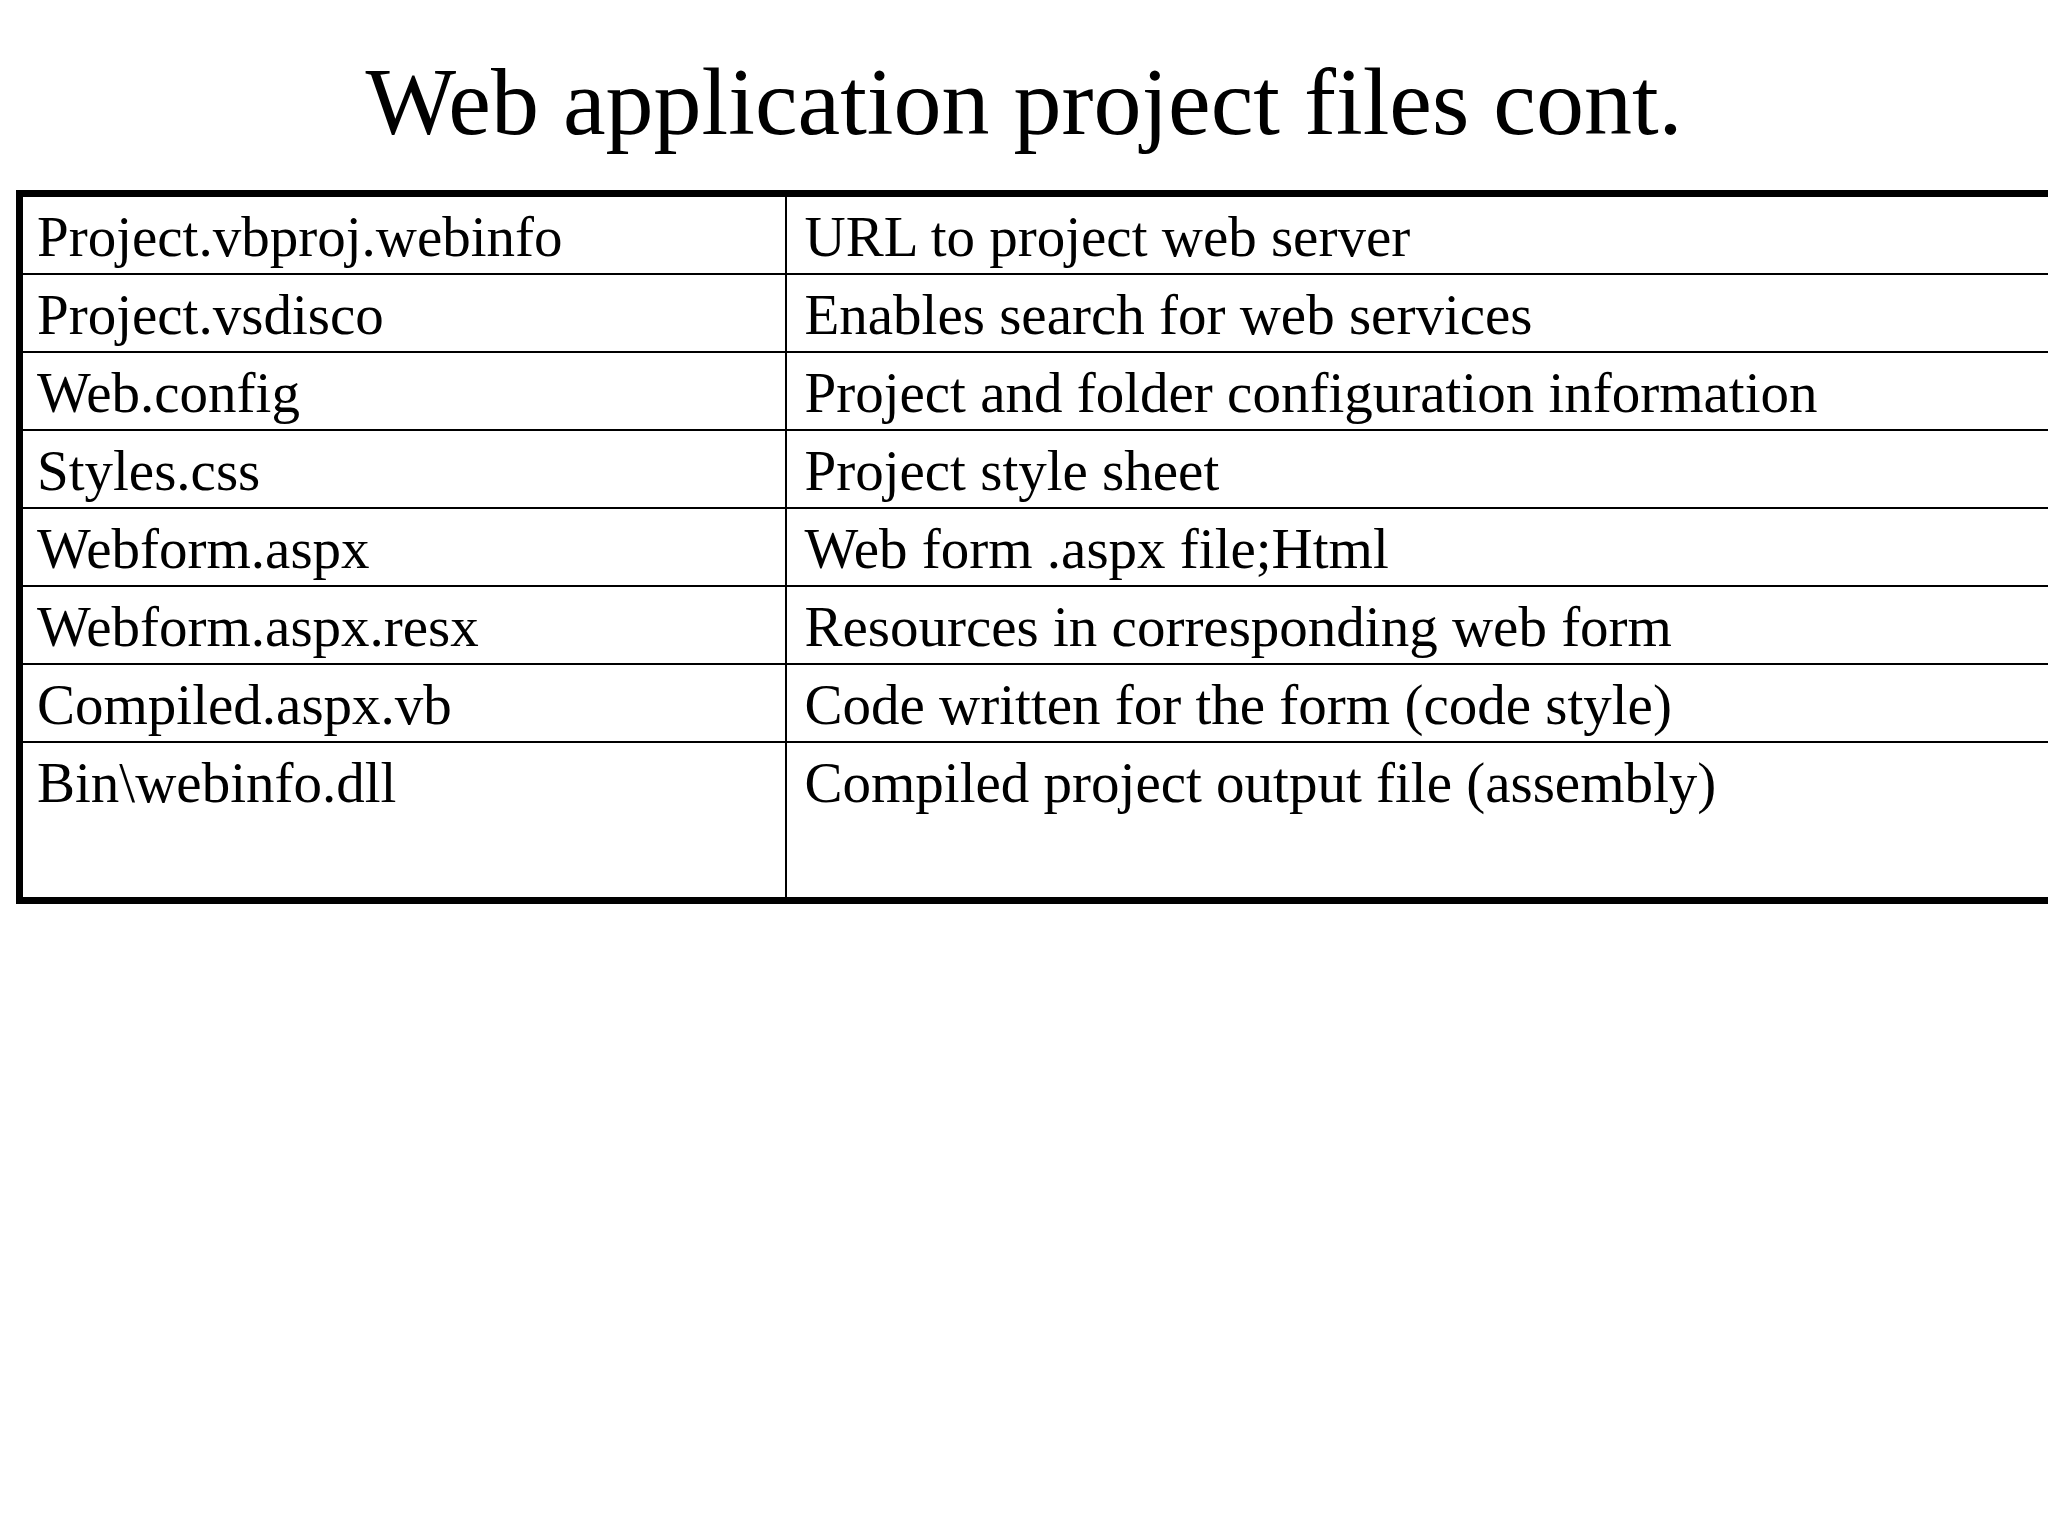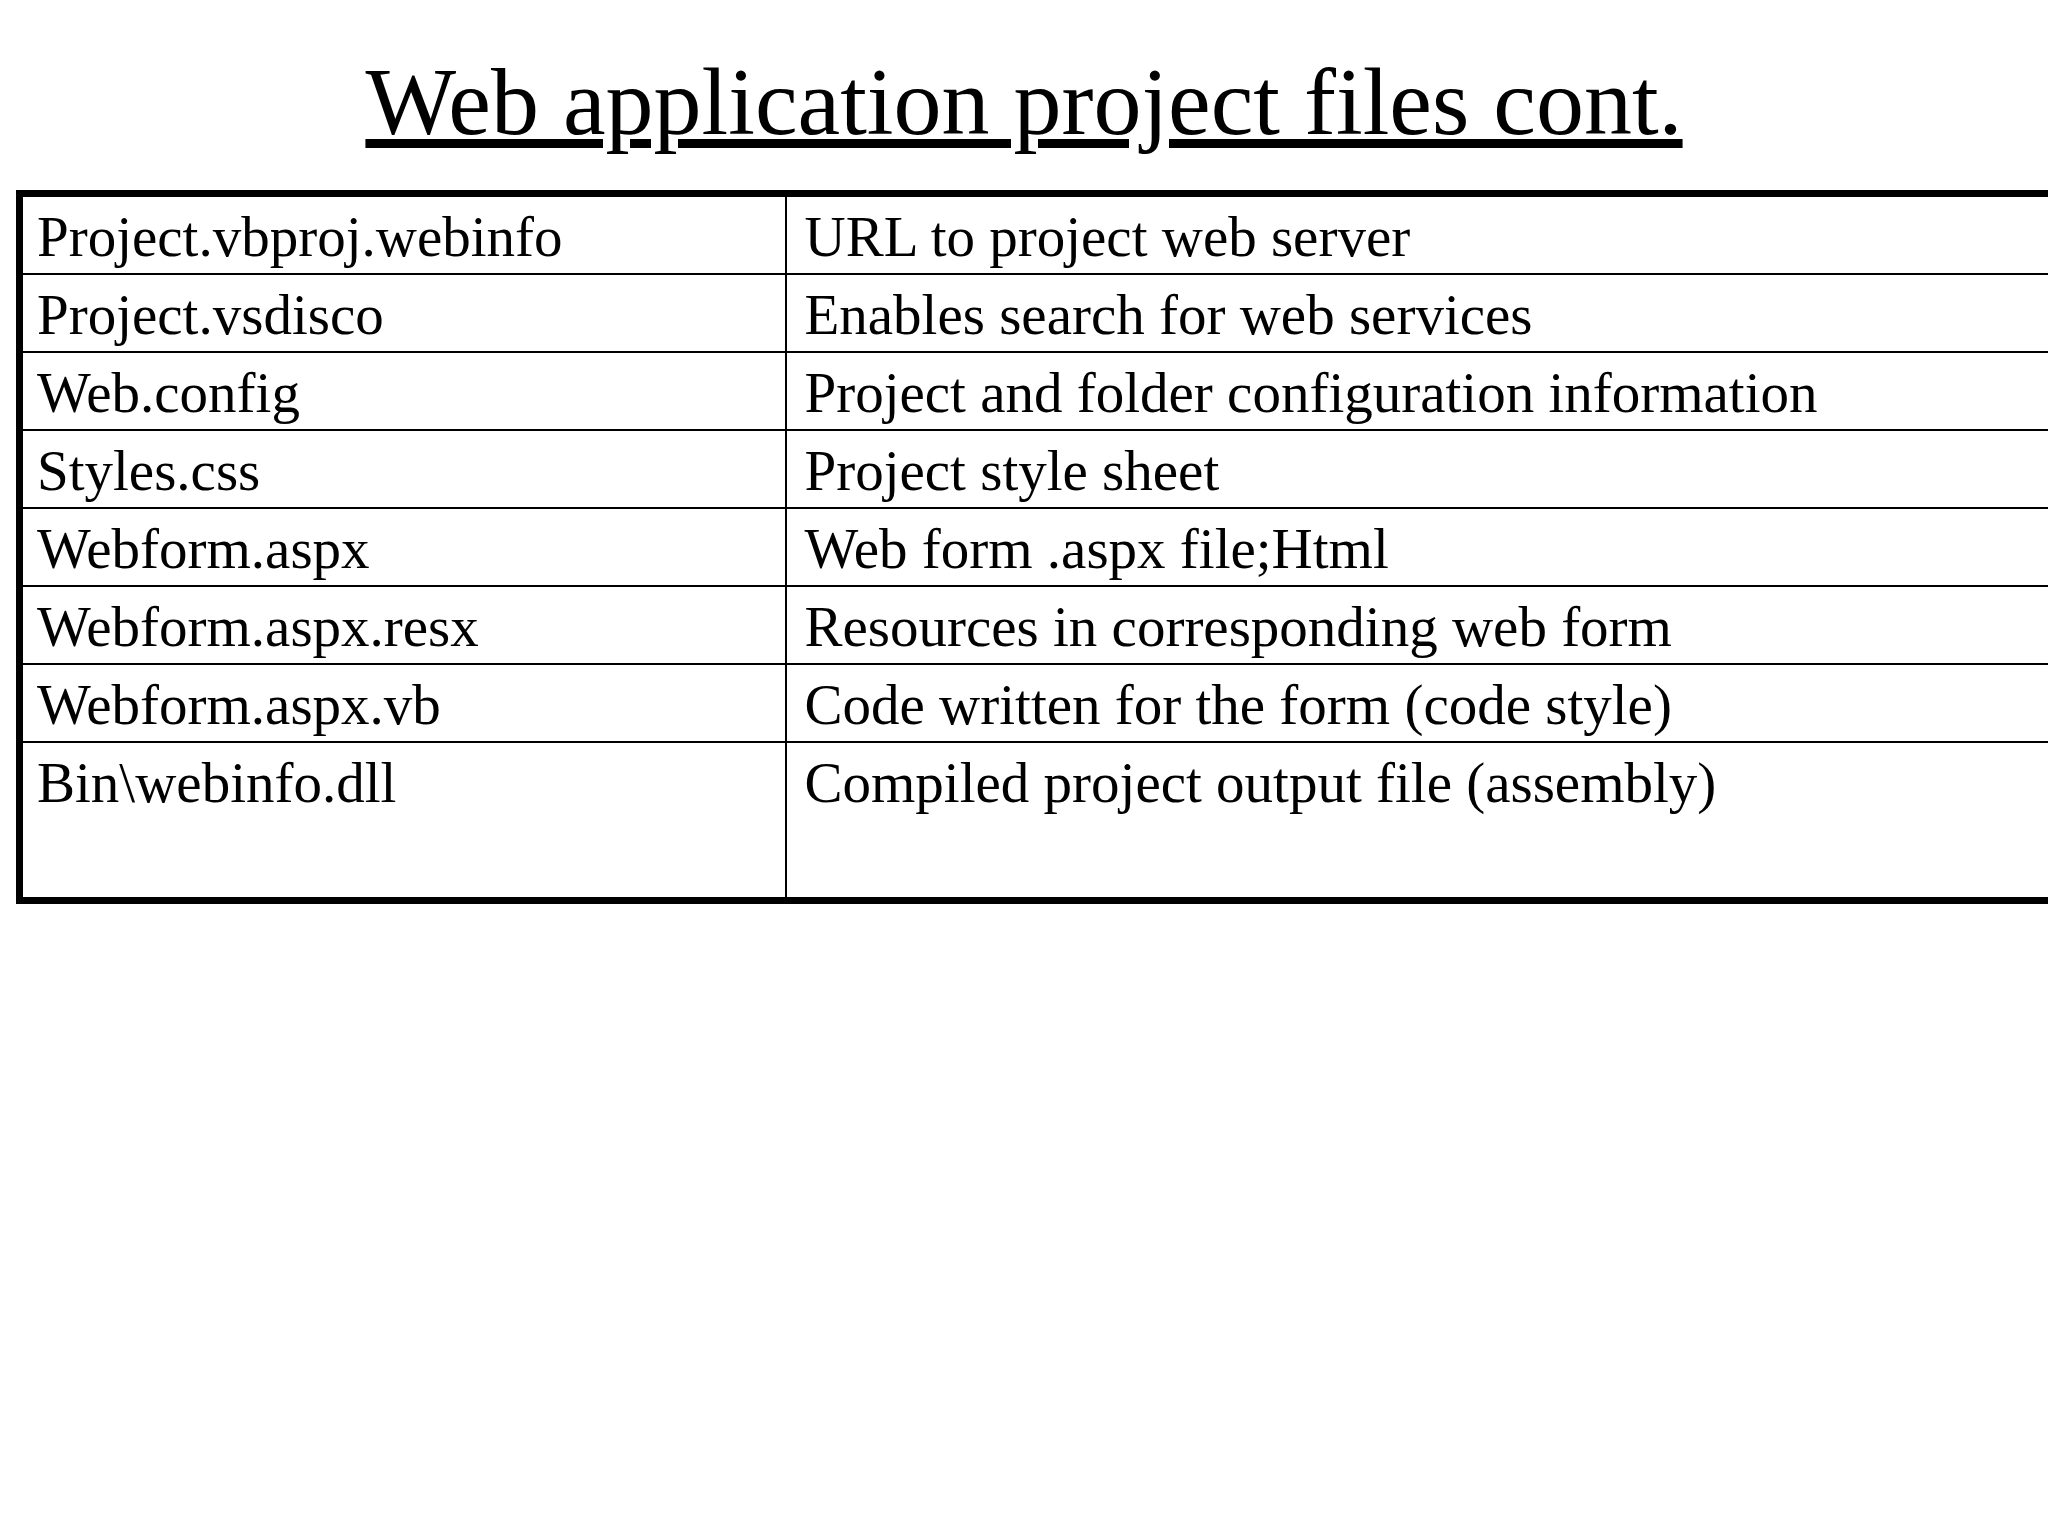--- a/index.html
+++ b/index.html
@@ -29,21 +29,20 @@
     left: 0;
     top: 48px;
     width: 2048px;
     text-align: center;
     font-size: 96px;
     line-height: 1.12;
     font-weight: 400;
     letter-spacing: 0px;
     color: #000000;
     white-space: nowrap;
-    text-decoration: underline;
   }
 
   .table-wrap {
     position: absolute;
     left: 16px;
     top: 190px;
     width: 2032px;
   }
 
   table.files-table {
@@ -110,21 +109,21 @@
           </tr>
           <tr class="row-normal">
             <td class="cell-file">Webform.aspx</td>
             <td class="cell-desc">Web form .aspx file;Html</td>
           </tr>
           <tr class="row-normal">
             <td class="cell-file">Webform.aspx.resx</td>
             <td class="cell-desc">Resources in corresponding web form</td>
           </tr>
           <tr class="row-normal">
-            <td class="cell-file">Webform.aspx.vb</td>
+            <td class="cell-file">Compiled.aspx.vb</td>
             <td class="cell-desc">Code written for the form (code style)</td>
           </tr>
           <tr class="row-tall">
             <td class="cell-file">Bin\webinfo.dll</td>
             <td class="cell-desc">Compiled project output file (assembly)</td>
           </tr>
         </tbody>
     </table>
   </div>
 

